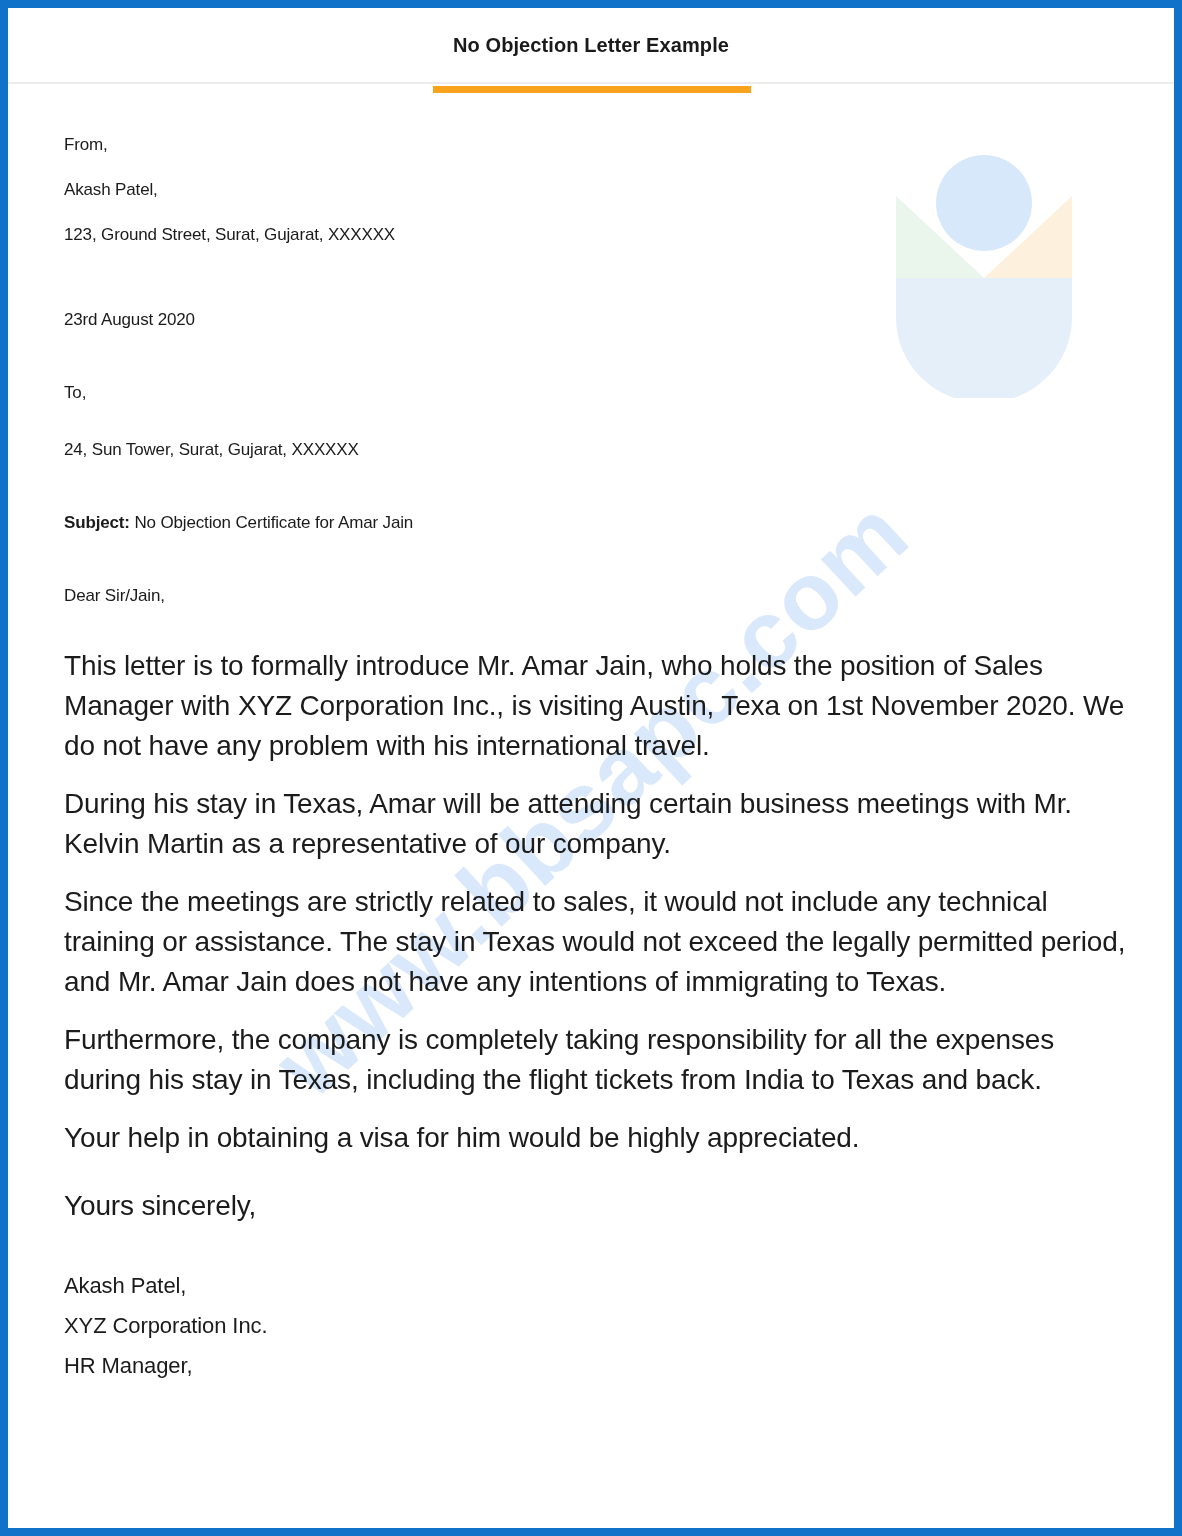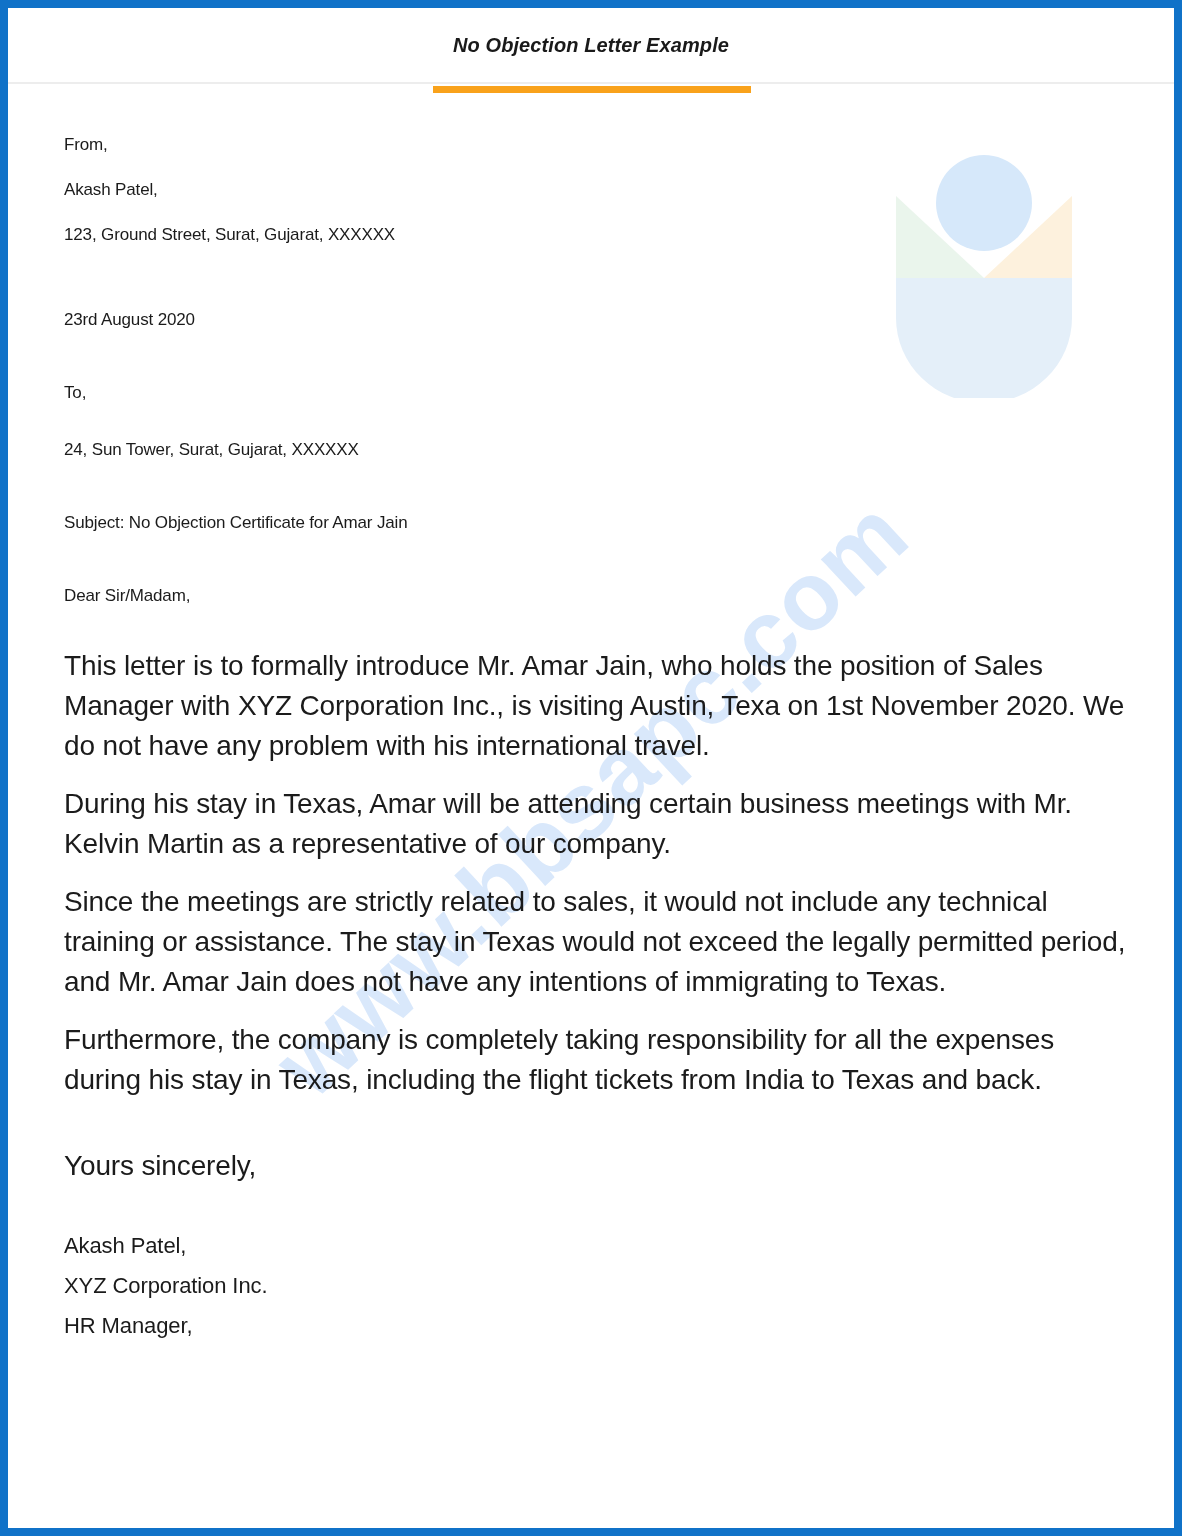--- a/index.html
+++ b/index.html
@@ -33,21 +33,20 @@
     align-items: center;
     justify-content: center;
   }
 
   .header-title {
     font-size: 20px;
     font-weight: bold;
     color: #1a1a1a;
     letter-spacing: 0.1px;
     text-align: right;
-    font-style: italic;
   }
 
   .title-underline {
     position: absolute;
     left: 425px;
     top: 78px;
     width: 318px;
     height: 7px;
     background: #f9a21b;
     z-index: 5;
@@ -99,21 +98,21 @@
     line-height: 40px;
     letter-spacing: -0.15px;
     text-align: left;
   }
 
   .gap-lg   { height: 40px; }
   .gap-md   { height: 28px; }
   .gap-sm   { height: 18px; }
   .gap-xs   { height: 12px; }
 
-  .bold { font-weight: normal; }
+  .bold { font-weight: bold; }
 
   .sign-line {
     font-size: 22px;
     line-height: 40px;
     letter-spacing: -0.1px;
   }
 </style>
 </head>
 <body>
 
@@ -150,36 +149,37 @@
     <div class="gap-xs"></div>
 
     <div class="line">24, Sun Tower, Surat, Gujarat, XXXXXX</div>
 
     <div class="gap-md"></div>
 
     <div class="line"><span class="bold">Subject:</span><span> No Objection Certificate for Amar Jain</span></div>
 
     <div class="gap-md"></div>
 
-    <div class="line">Dear Sir/Madam,</div>
+    <div class="line">Dear Sir/Jain,</div>
 
     <div class="gap-md"></div>
 
     <div class="para">This letter is to formally introduce Mr. Amar Jain, who holds the position of Sales Manager with XYZ Corporation Inc., is visiting Austin, Texa on 1st November 2020. We do not have any problem with his international travel.</div>
     <div class="gap-sm"></div>
 
     <div class="para">During his stay in Texas, Amar will be attending certain business meetings with Mr. Kelvin Martin as a representative of our company.</div>
     <div class="gap-sm"></div>
 
     <div class="para">Since the meetings are strictly related to sales, it would not include any technical training or assistance. The stay in Texas would not exceed the legally permitted period, and Mr. Amar Jain does not have any intentions of immigrating to Texas.</div>
     <div class="gap-sm"></div>
 
     <div class="para">Furthermore, the company is completely taking responsibility for all the expenses during his stay in Texas, including the flight tickets from India to Texas and back.</div>
     <div class="gap-sm"></div>
 
+    <div class="para">Your help in obtaining a visa for him would be highly appreciated.</div>
 
     <div class="gap-md"></div>
 
     <div class="para">Yours sincerely,</div>
 
     <div class="gap-md"></div>
 
 
     <div class="gap-xs"></div>
 

